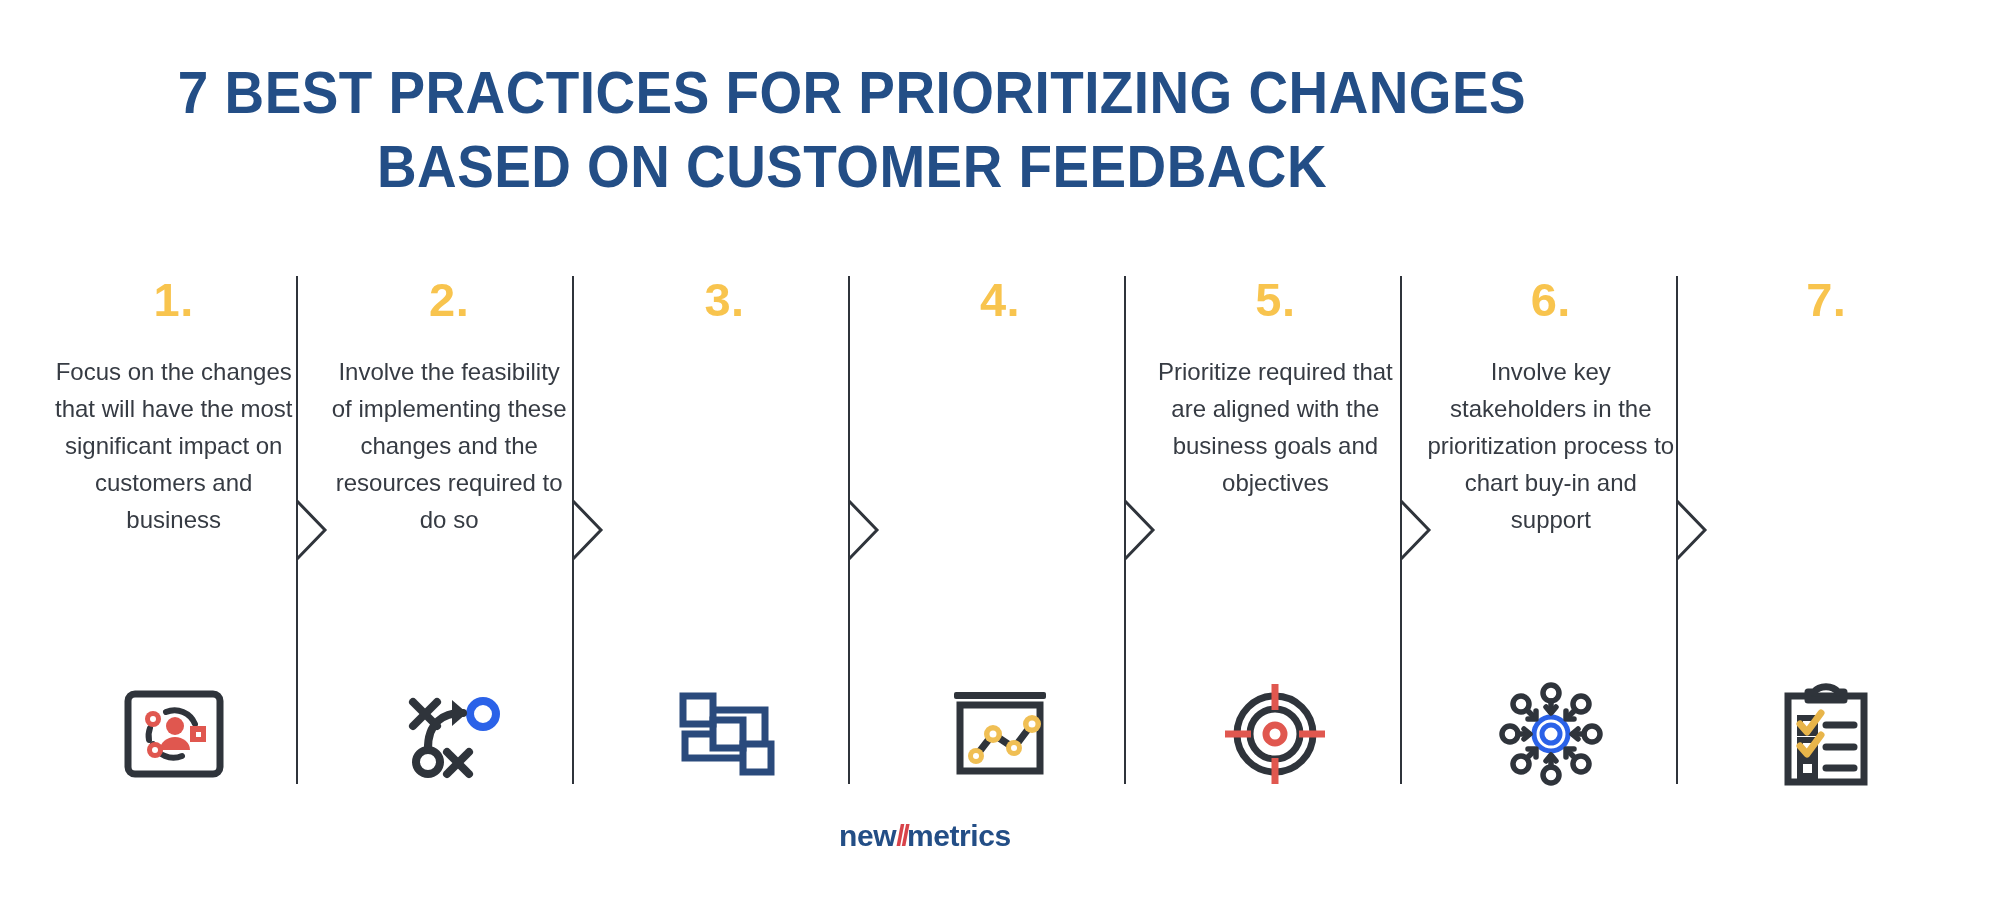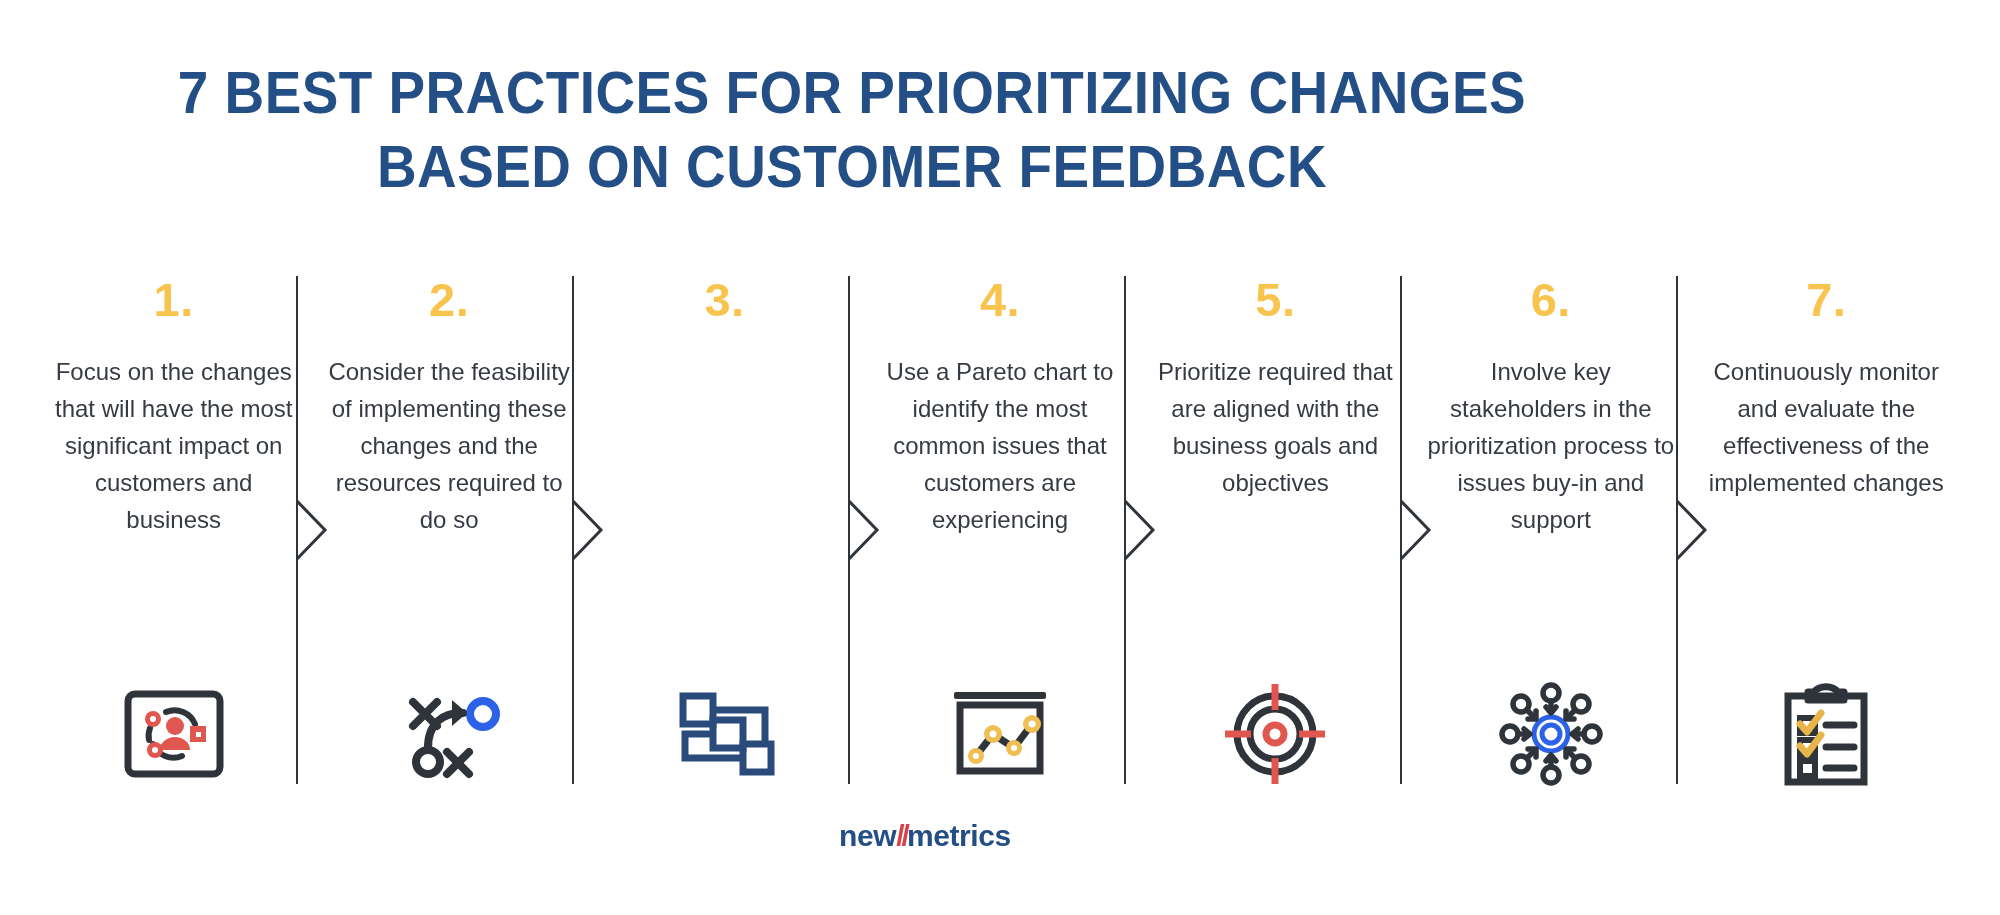--- a/index.html
+++ b/index.html
@@ -167,21 +167,21 @@
           <circle cx="33" cy="62" r="8" fill="#e0574f"></circle>
           <circle cx="33" cy="62" r="3" fill="#fff"></circle>
           <rect x="68" y="38" width="16" height="16" fill="#e0574f"></rect>
           <rect x="74" y="44" width="5" height="5" fill="#fff"></rect>
         </svg>
       </div>
     </div>
 
     <div class="step">
       <div class="step-num">2.</div>
-      <div class="step-text">Consider the feasibility of implementing these changes and the resources required to do so</div>
+      <div class="step-text">Involve the feasibility of implementing these changes and the resources required to do so</div>
       <div class="step-icon">
         <svg width="104" height="96" viewBox="0 0 104 96">
           <g stroke="#2f343b" stroke-width="8" stroke-linecap="round">
             <line x1="16" y1="16" x2="40" y2="40"></line>
             <line x1="40" y1="16" x2="16" y2="40"></line>
             <line x1="50" y1="66" x2="72" y2="88"></line>
             <line x1="72" y1="66" x2="50" y2="88"></line>
           </g>
           <circle cx="31" cy="76" r="12" fill="none" stroke="#2f343b" stroke-width="8"></circle>
           <circle cx="86" cy="28" r="13" fill="none" stroke="#2b62e8" stroke-width="8"></circle>
@@ -201,21 +201,20 @@
             <rect x="70" y="56" width="28" height="28"></rect>
             <path d="M40 22 L92 22 L92 56"></path>
             <path d="M40 46 L12 46 L12 70 L70 70"></path>
           </g>
         </svg>
       </div>
     </div>
 
     <div class="step">
       <div class="step-num">4.</div>
-      <div class="step-text">Use a Pareto chart to identify the most common issues that customers are experiencing</div>
       <div class="step-icon">
         <svg width="104" height="92" viewBox="0 0 104 92">
           <rect x="6" y="4" width="92" height="7" rx="2" fill="#2f343b"></rect>
           <rect x="12" y="17" width="80" height="66" fill="none" stroke="#2f343b" stroke-width="7"></rect>
           <polyline points="28,68 45,46 66,60 84,36" fill="none" stroke="#2f343b" stroke-width="7" stroke-linecap="round" stroke-linejoin="round"></polyline>
           <g>
             <circle cx="28" cy="68" r="8" fill="#f0bf54"></circle>
               <circle cx="28" cy="68" r="3" fill="#fff"></circle>
             <circle cx="45" cy="46" r="9" fill="#f0bf54"></circle>
               <circle cx="45" cy="46" r="3.5" fill="#fff"></circle>
@@ -241,21 +240,21 @@
             <line x1="52" y1="76" x2="52" y2="102"></line>
             <line x1="2" y1="52" x2="28" y2="52"></line>
             <line x1="76" y1="52" x2="102" y2="52"></line>
           </g>
         </svg>
       </div>
     </div>
 
     <div class="step">
       <div class="step-num">6.</div>
-      <div class="step-text">Involve key stakeholders in the prioritization process to issues buy-in and support</div>
+      <div class="step-text">Involve key stakeholders in the prioritization process to chart buy-in and support</div>
       <div class="step-icon">
         <svg width="110" height="110" viewBox="0 0 110 110">
           <circle cx="55" cy="55" r="17" fill="none" stroke="#2b62e8" stroke-width="5"></circle>
           <circle cx="55" cy="55" r="9" fill="none" stroke="#2b62e8" stroke-width="5"></circle>
           <g fill="none" stroke="#2f343b" stroke-width="5.5" stroke-linecap="round" stroke-linejoin="round">
 
             <circle cx="55" cy="14" r="8"></circle>
               <path d="M55 22 L55 33"></path>
               <path d="M50 28 L55 34 L60 28"></path>
 
@@ -286,21 +285,20 @@
             <circle cx="85" cy="85" r="8"></circle>
               <path d="M79 79 L71 71"></path>
               <path d="M78 70 L70 70 L70 78"></path>
           </g>
         </svg>
       </div>
     </div>
 
     <div class="step">
       <div class="step-num">7.</div>
-      <div class="step-text">Continuously monitor and evaluate the effectiveness of the implemented changes</div>
       <div class="step-icon">
         <svg width="100" height="104" viewBox="0 0 100 104">
           <rect x="12" y="14" width="76" height="86" fill="none" stroke="#2f343b" stroke-width="7"></rect>
           <path d="M32 18 L32 10 L38 10 A14 11 0 0 1 62 10 L68 10 L68 18 Z" fill="none" stroke="#2f343b" stroke-width="7" stroke-linejoin="round"></path>
           <g fill="none" stroke="#2f343b" stroke-width="6">
             <rect x="24" y="36" width="15" height="15"></rect>
             <rect x="24" y="58" width="15" height="15"></rect>
             <rect x="24" y="79" width="15" height="15"></rect>
           </g>
           <g stroke="#2f343b" stroke-width="7" stroke-linecap="round">

